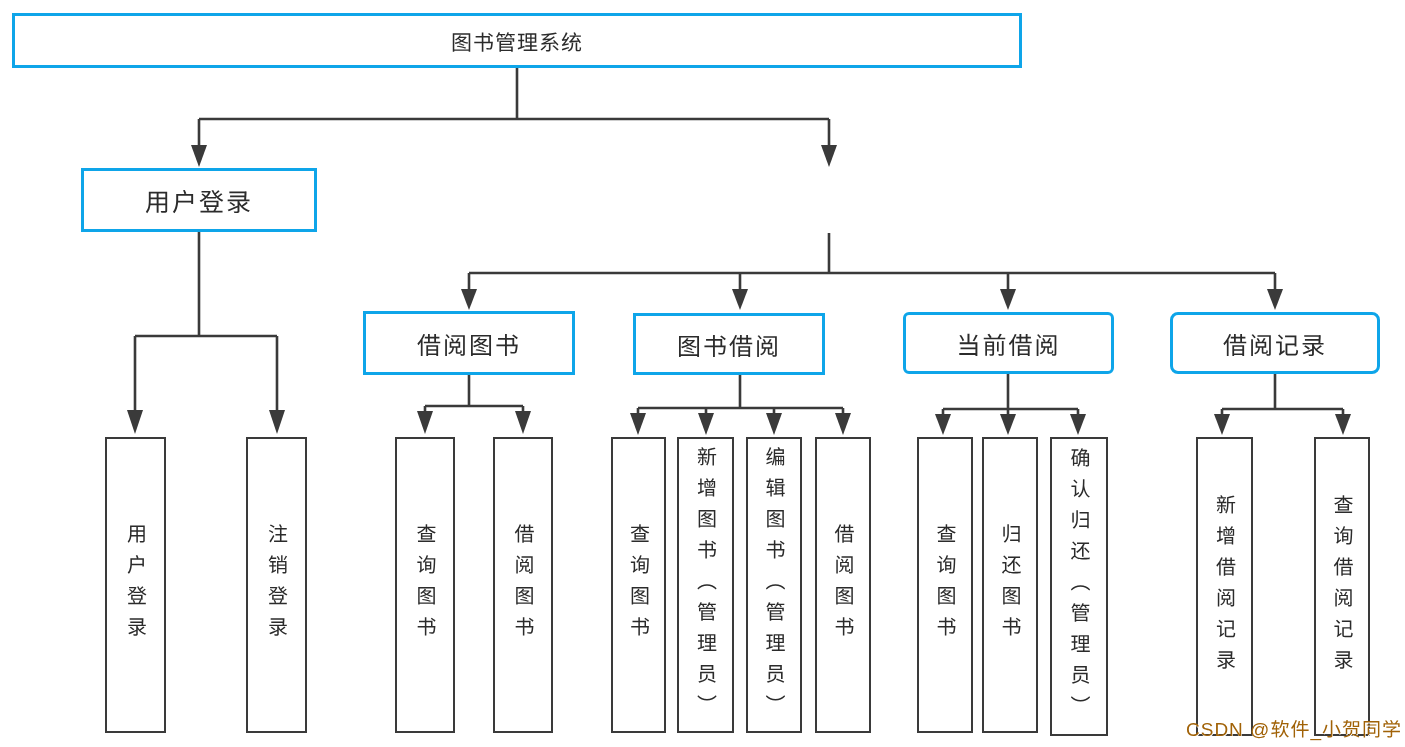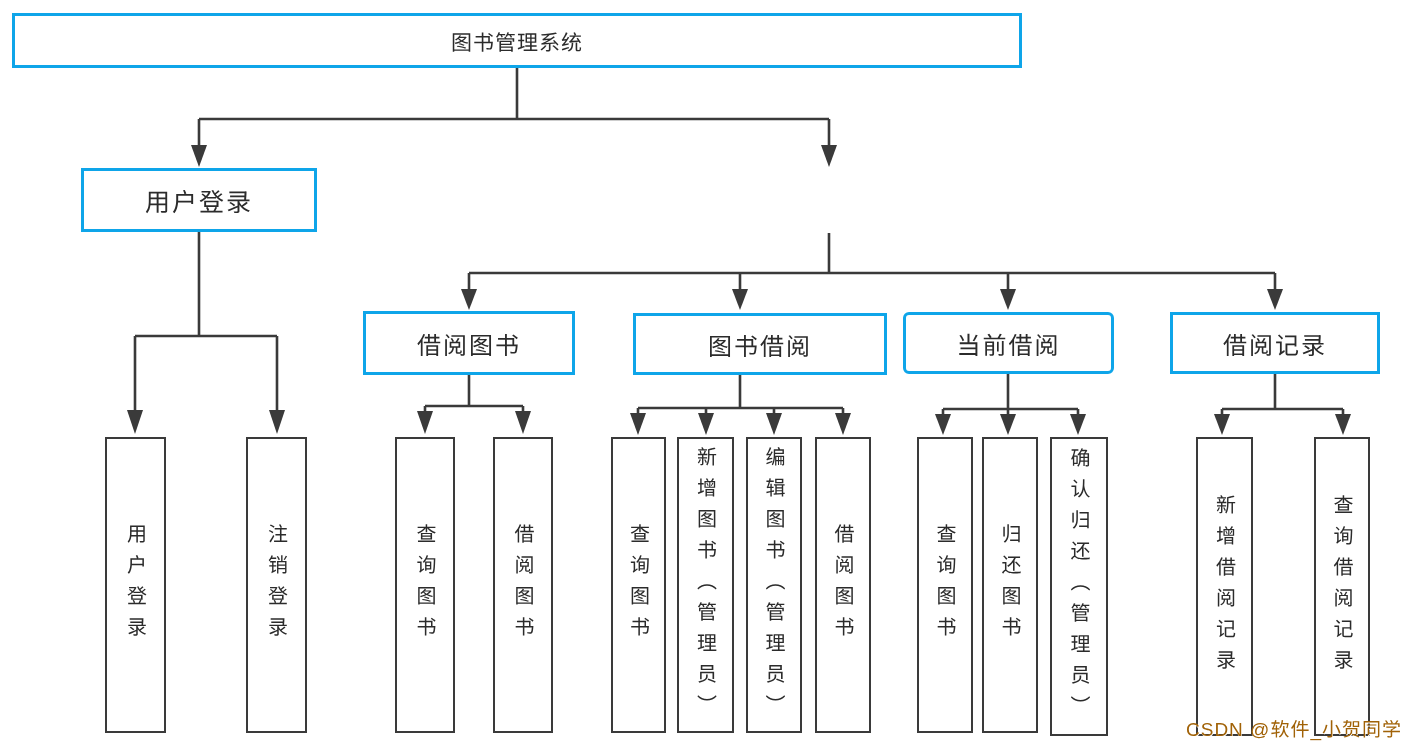--- a/index.html
+++ b/index.html
@@ -116,27 +116,27 @@
     <span>图书管理系统</span>
   </div>
 
   <div class="node node-l2" style="left:81px; top:168px; width:236px; height:64px;">
     <span>用户登录</span>
   </div>
 
   <div class="node node-l3" style="left:363px; top:311px; width:212px; height:64px;">
     <span>借阅图书</span>
   </div>
-  <div class="node node-l3" style="left:633px; top:313px; width:254px; height:62px;">
+  <div class="node node-l3" style="left:633px; top:313px; width:192px; height:62px;">
     <span>图书借阅</span>
   </div>
   <div class="node node-l3" style="left:903px; top:312px; width:211px; height:62px;border-radius:6px;">
     <span>当前借阅</span>
   </div>
-  <div class="node node-l3" style="left:1170px; top:312px; width:210px; height:62px;">
+  <div class="node node-l3" style="left:1170px; top:312px; width:210px; height:62px;border-radius:8px;">
     <span>借阅记录</span>
   </div>
 
   <div class="leaf" style="left:105px; top:437px; width:61px; height:296px;">
     <span>用户登录</span>
   </div>
   <div class="leaf" style="left:246px; top:437px; width:61px; height:296px;">
     <span>注销登录</span>
   </div>
 

